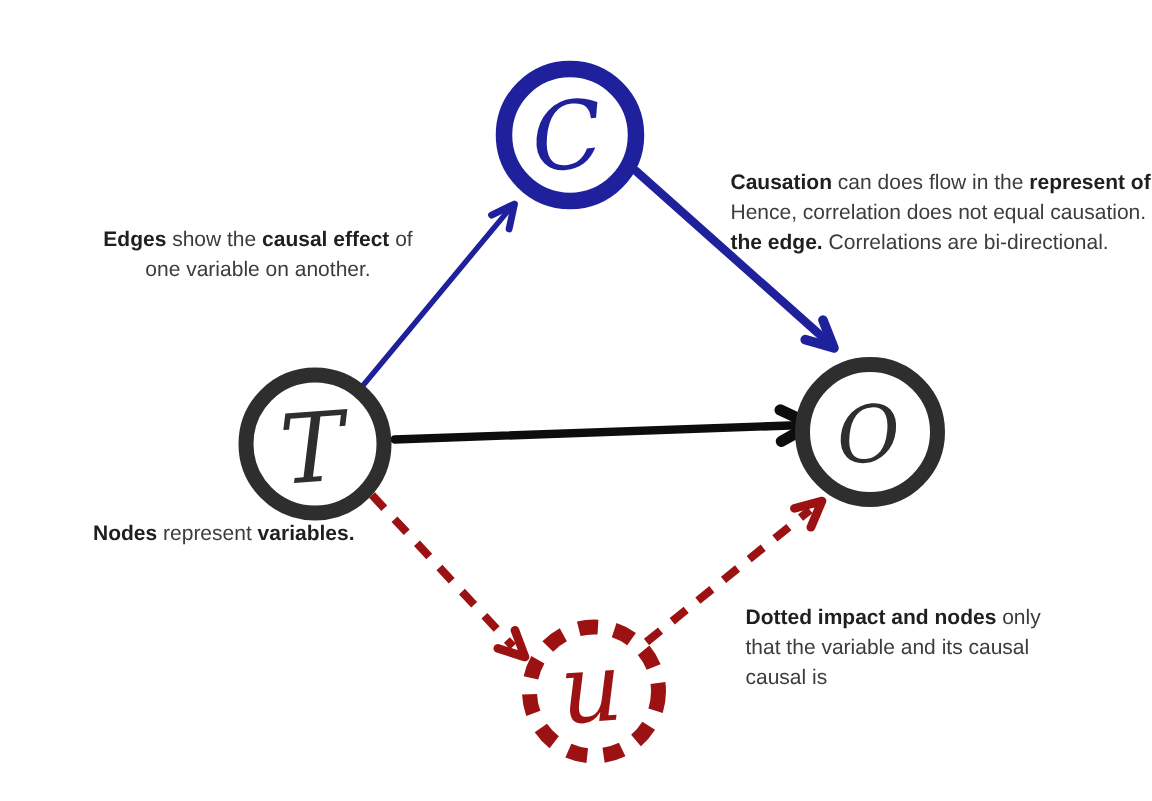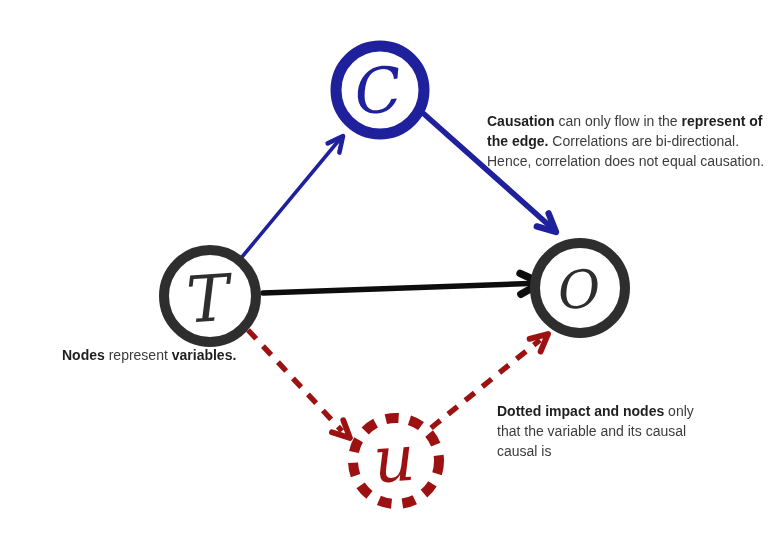--- a/index.html
+++ b/index.html
@@ -53,25 +53,29 @@
       <circle cx="580" cy="288" r="45" fill="#ffffff" stroke-width="10" stroke="#2e2e2e"></circle>
       <text x="579" y="289" dy="0.36em" text-anchor="middle" class="node-letter" font-size="52" transform="rotate(-5 579 289)" fill="#2e2e2e">O</text>
     </g>
 
     <g>
       <circle cx="396" cy="461" r="43" fill="#ffffff" stroke-width="10" stroke-dasharray="13 11" stroke="#9c1111"></circle>
       <text x="394" y="458" dy="0.36em" text-anchor="middle" class="node-letter" font-size="64" transform="rotate(-4 394 458)" fill="#9c1111">u</text>
     </g>
   </svg>
 
+  <div class="note note-edges">
+    <div class="line"><b>Edges</b><span> show the </span><b>causal effect</b><span> of</span></div>
+    <div class="line"><span>one variable on another.</span></div>
+  </div>
 
   <div class="note note-causation">
-    <div class="line"><b>Causation</b><span> can only flow in the </span><b>represent of</b></div>
+    <div class="line"><b>Causation</b><span> can does flow in the </span><b>represent of</b></div>
+    <div class="line"><span>Hence, correlation does not equal causation.</span></div>
     <div class="line"><b>the edge.</b><span> Correlations are bi-directional.</span></div>
-    <div class="line"><span>Hence, correlation does not equal causation.</span></div>
   </div>
 
   <div class="note note-nodes">
     <div class="line"><b>Nodes</b><span> represent </span><b>variables.</b></div>
   </div>
 
   <div class="note note-unobserved">
     <div class="line"><b>Dotted impact and nodes</b><span> only</span></div>
     <div class="line"><span>that the variable and its causal</span></div>
     <div class="line"><span>causal is </span></div>

